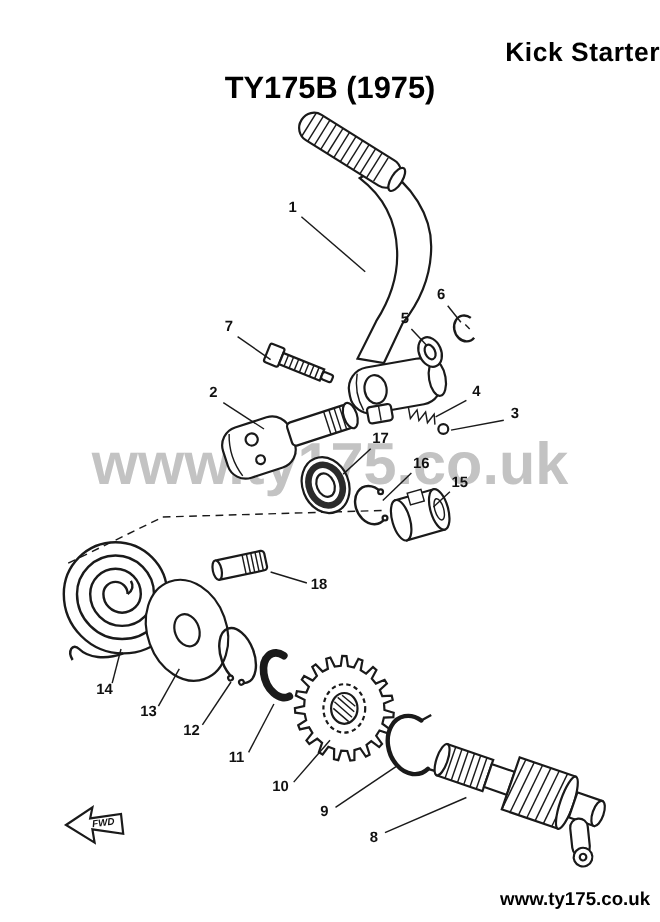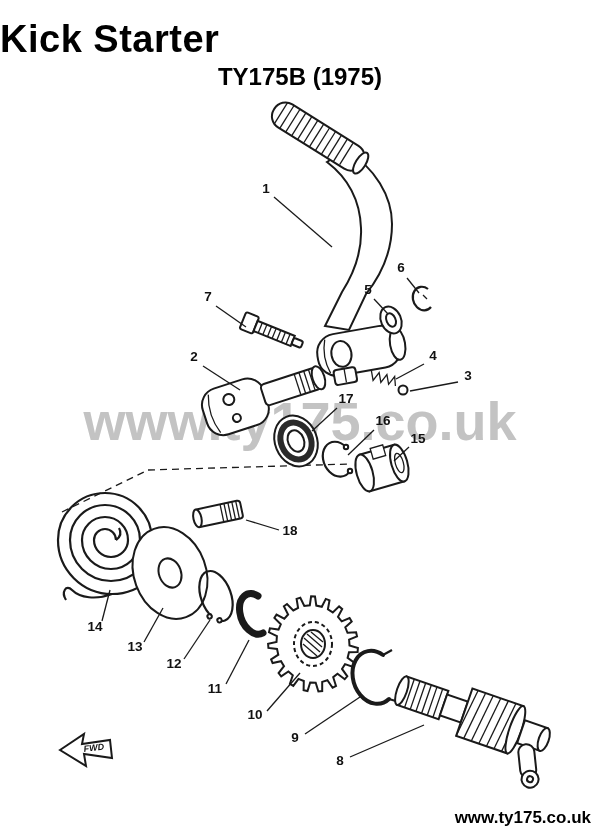--- a/index.html
+++ b/index.html
@@ -1,21 +1,21 @@
 <!DOCTYPE html>
 <html><head>
 <meta charset="utf-8">
 <style>
   html,body{margin:0;padding:0;background:#ffffff;}
   .page{
     position:relative;width:600px;height:838px;background:#ffffff;overflow:hidden;
     font-family:"Liberation Sans", sans-serif;color:#000;
   }
-  .title{margin:0;padding-top:18px;text-align:left;font-size:38px;font-weight:bold;letter-spacing:0.5px;}
-  .subtitle{margin:2px 0 0 0;text-align:center;font-size:24px;font-weight:bold;}
+  .title{margin:0;padding-top:34px;text-align:right;font-size:24px;font-weight:bold;letter-spacing:0.5px;}
+  .subtitle{margin:2px 0 0 0;text-align:center;font-size:28px;font-weight:bold;}
   .footer-link{position:absolute;right:9px;bottom:10px;font-size:17px;font-weight:bold;color:#000;text-decoration:none;}
   svg{position:absolute;left:0;top:0;}
   .outline{fill:#ffffff;stroke:#1a1a1a;stroke-width:2;}
   .thin{fill:none;stroke:#1a1a1a;stroke-width:1.3;}
   .wire{fill:none;stroke:#1a1a1a;stroke-width:2.2;}
   .leader{stroke:#1a1a1a;stroke-width:1.3;}
   .part-label{font-family:"Liberation Sans", sans-serif;font-size:13.5px;font-weight:bold;fill:#111;text-anchor:middle;}
   .watermark{font-family:"Liberation Sans", sans-serif;font-size:54px;font-weight:bold;fill:#c3c3c3;text-anchor:middle;}
   .fwd-text{font-family:"Liberation Sans", sans-serif;font-size:9px;font-style:italic;font-weight:bold;fill:#111;}
 </style>

